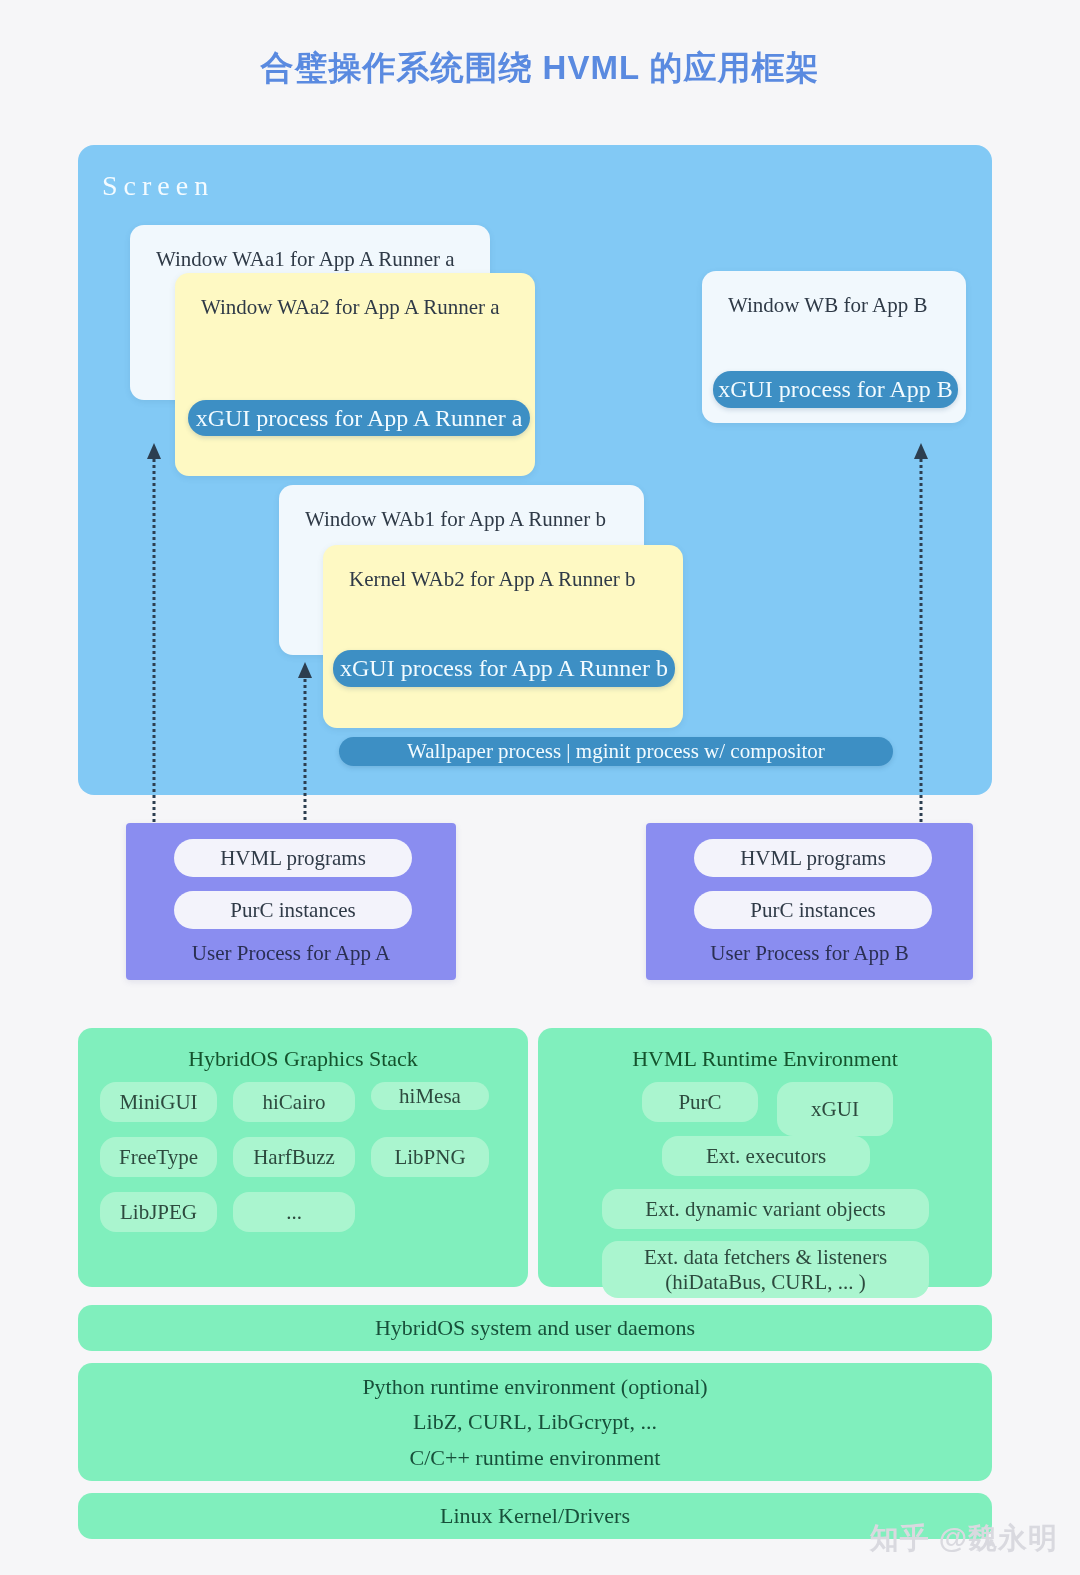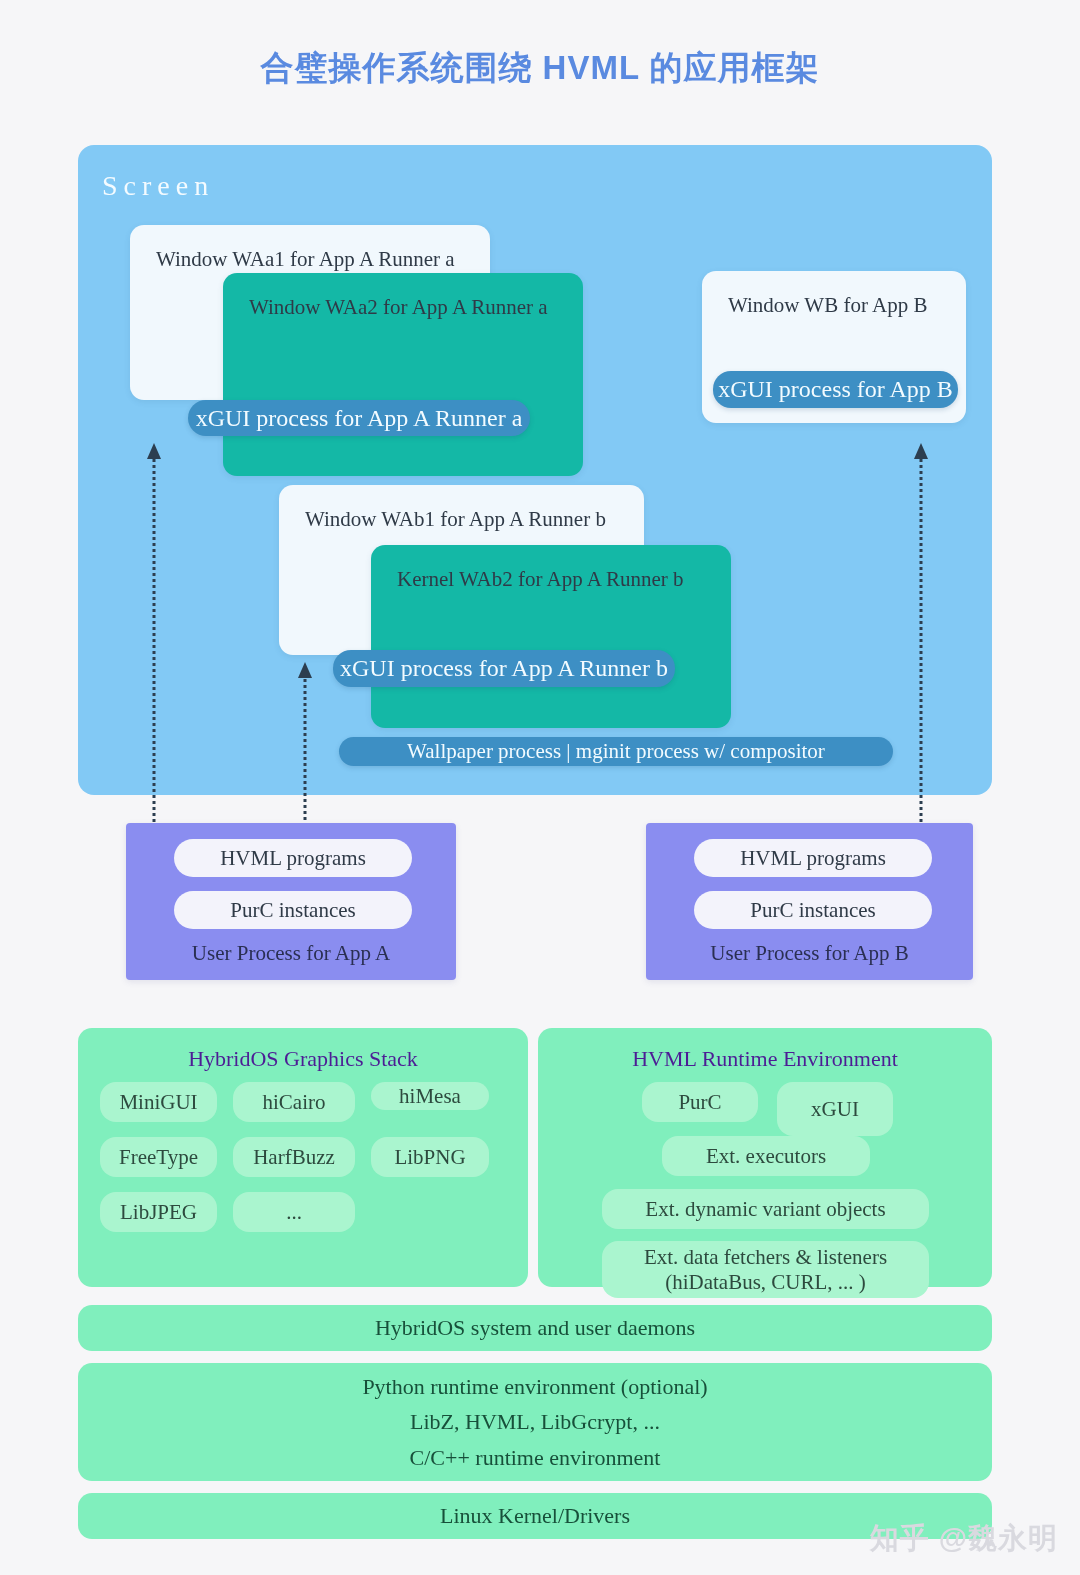--- a/index.html
+++ b/index.html
@@ -49,21 +49,21 @@
     font-family: "Liberation Serif", "DejaVu Serif", serif;
   }
 
   
   .win {
     position: absolute;
     border-radius: 14px;
     box-shadow: 0 2px 6px rgba(40,80,120,0.10);
   }
   .win-outer { background: #f1f8fd; }
-  .win-inner { background: #14b8a6; margin-left: 48px; }
+  .win-inner { background: #fef9c3; }
   .win-title {
     position: absolute;
     left: 26px;
     top: 22px;
     font-size: 21px;
     color: #2f3a47;
     white-space: nowrap;
   }
   .xgui-chip {
     position: absolute;
@@ -156,21 +156,21 @@
   .green-panel {
     position: absolute;
     background: #80efbd;
     border-radius: 14px;
   }
   .green-title {
     position: absolute;
     left: 0; right: 0; top: 18px;
     text-align: center;
     font-size: 22px;
-    color: #4c1d95;
+    color: #14532d;
     white-space: nowrap;
   }
   .g-chip {
     position: absolute;
     background: #aaf5cf;
     border-radius: 16px;
     color: #2d4a3e;
     font-size: 21px;
     display: flex;
     align-items: center;
@@ -301,19 +301,19 @@
   <div class="g-chip" style="left:64px;  top:161px; width:327px; height:40px;">Ext. dynamic variant objects</div>
 
   <div class="g-chip" style="left:64px;  top:213px; width:327px; height:57px; white-space:pre-line;">Ext. data fetchers &amp; listeners
 (hiDataBus, CURL, ... )</div>
 </div>
 
 <div class="bar" id="bar-daemons">HybridOS system and user daemons</div>
 
 <div class="bar" id="bar-runtime">
   <div class="line">Python runtime environment (optional)</div>
-  <div class="line">LibZ, HVML, LibGcrypt, ...</div>
+  <div class="line">LibZ, CURL, LibGcrypt, ...</div>
   <div class="line">C/C++ runtime environment</div>
 </div>
 
 <div class="bar" id="bar-kernel">Linux Kernel/Drivers</div>
 
 <div id="watermark">知乎 @魏永明</div>
 
 </body></html>

